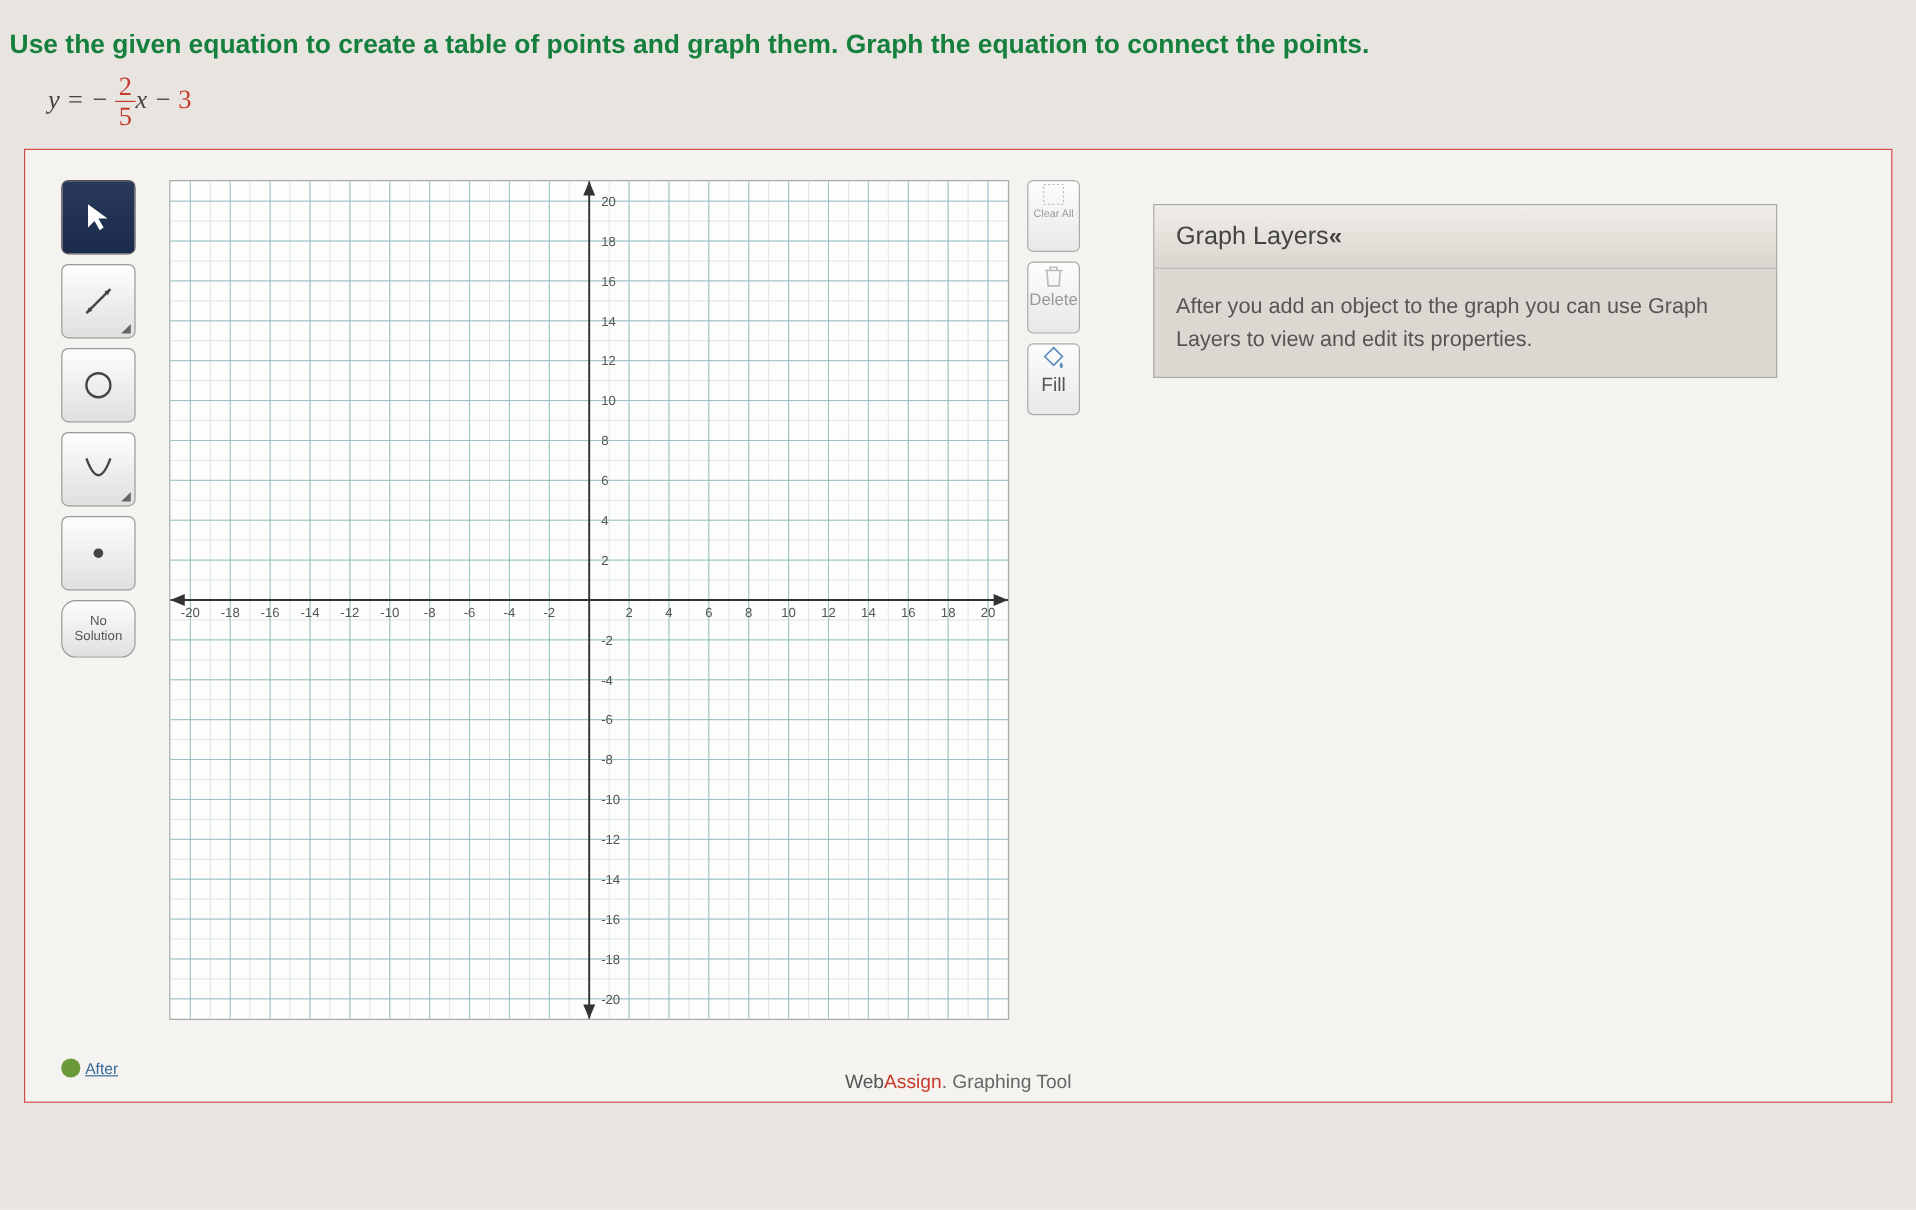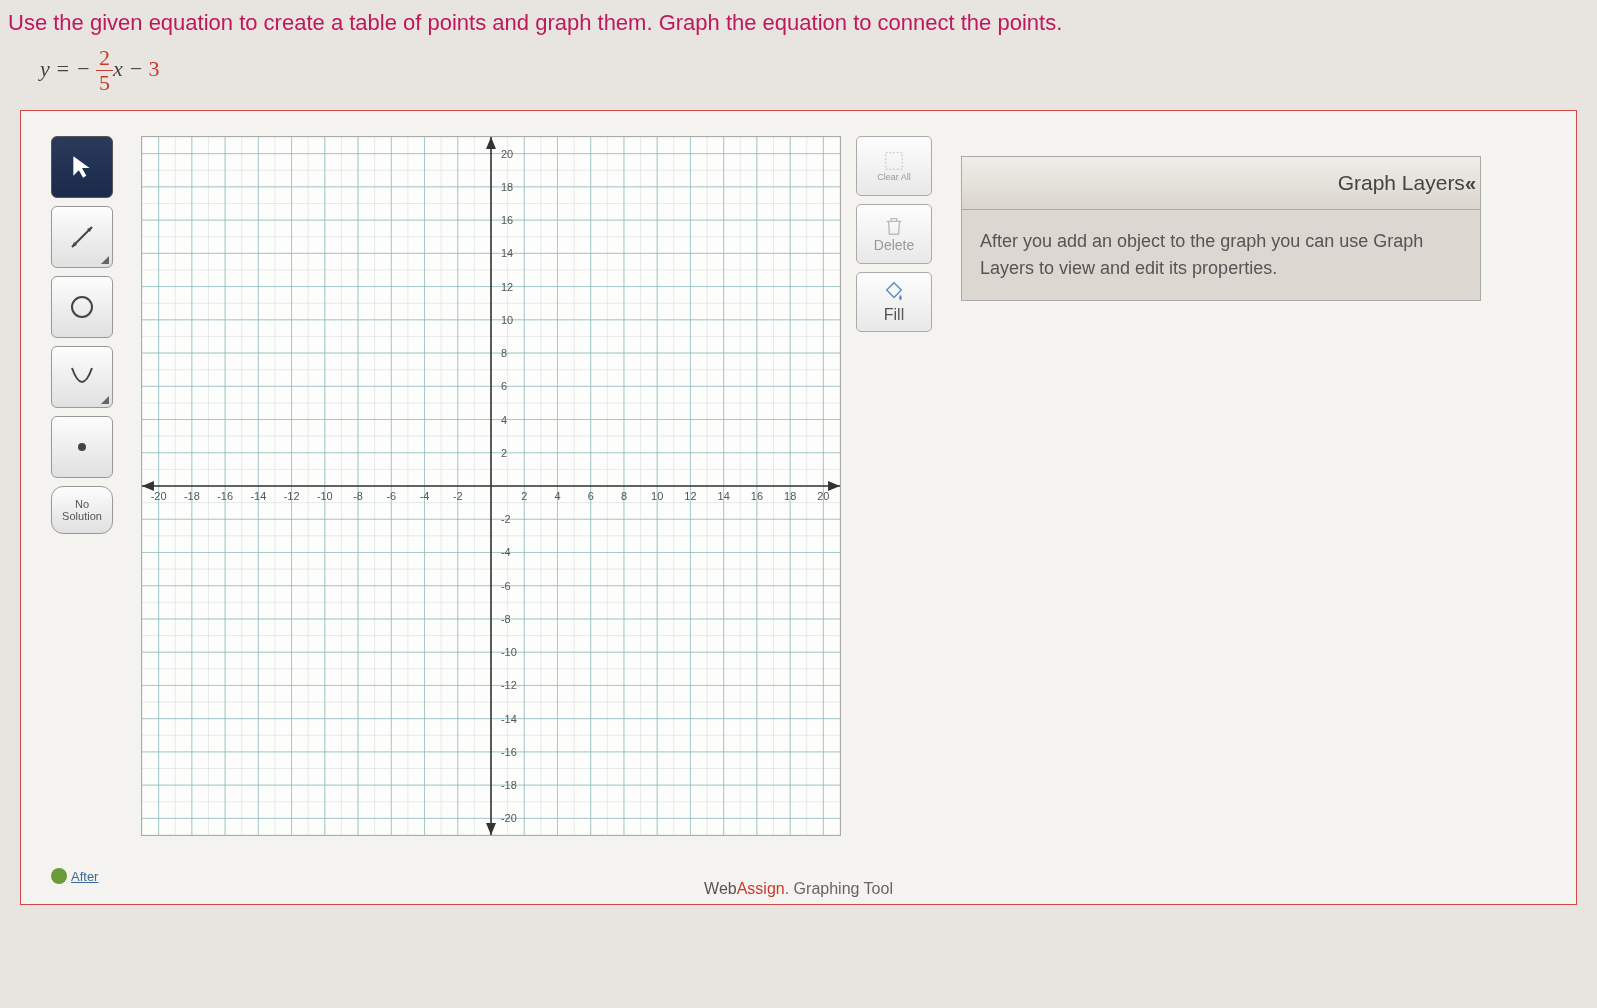--- a/index.html
+++ b/index.html
@@ -4,23 +4,24 @@
 <style>
 * { box-sizing: border-box; margin: 0; padding: 0; }
 body {
   font-family: Arial, sans-serif;
   background: #e8e4e0;
   width: 1597px;
   height: 1008px;
   overflow: hidden;
 }
 .problem-text {
-  padding: 10px 8px 5px 8px;
+  padding: 24px 8px 5px 8px;
   font-size: 22px;
-  color: #be185d;
+  color: #15803d;
+  font-weight: bold;
 }
 .equation {
   padding: 5px 40px 15px 40px;
   font-size: 22px;
   color: #444;
   font-family: 'Times New Roman', serif;
   font-style: italic;
 }
 .equation .frac {
   display: inline-block;
@@ -104,42 +105,42 @@
 .graph-svg { width:100%; height:100%; }
 
 .action-panel {
   position: absolute;
   left: 835px;
   top: 25px;
   width: 70px;
   display:flex; flex-direction:column; gap:8px;
 }
 .action-btn {
-  width:76px; height:60px;
+  width:44px; height:60px;
   background: linear-gradient(#fdfdfd,#e8e8e8);
   border:1px solid #aaa; border-radius:5px;
-  display:flex; flex-direction:column; align-items:center; justify-content:center;
+  display:flex; flex-direction:column; align-items:center; 
   font-size:10px; color:#999; cursor:pointer;
 }
 .action-btn.enabled { color:#555;}
 .fill-label { font-size:16px; color:#555; margin-top:4px;}
 
 .layers-panel {
   position: absolute;
   left: 940px;
   top: 45px;
   width: 520px;
 }
 .layers-header {
   background: linear-gradient(#f0ede8,#dad5ce);
   border:1px solid #aaa;
-  padding: 14px 4px;
+  padding: 14px 18px;
   font-size: 21px;
   color: #444;
-  display:flex; justify-content:flex-end; align-items:center;
+  display:flex; justify-content:flex-start; align-items:center;
 }
 .layers-body {
   background: #dcd7d0;
   border:1px solid #aaa;
   border-top:none;
   padding: 18px;
   font-size: 18px;
   color: #555;
   line-height:1.5;
 }

